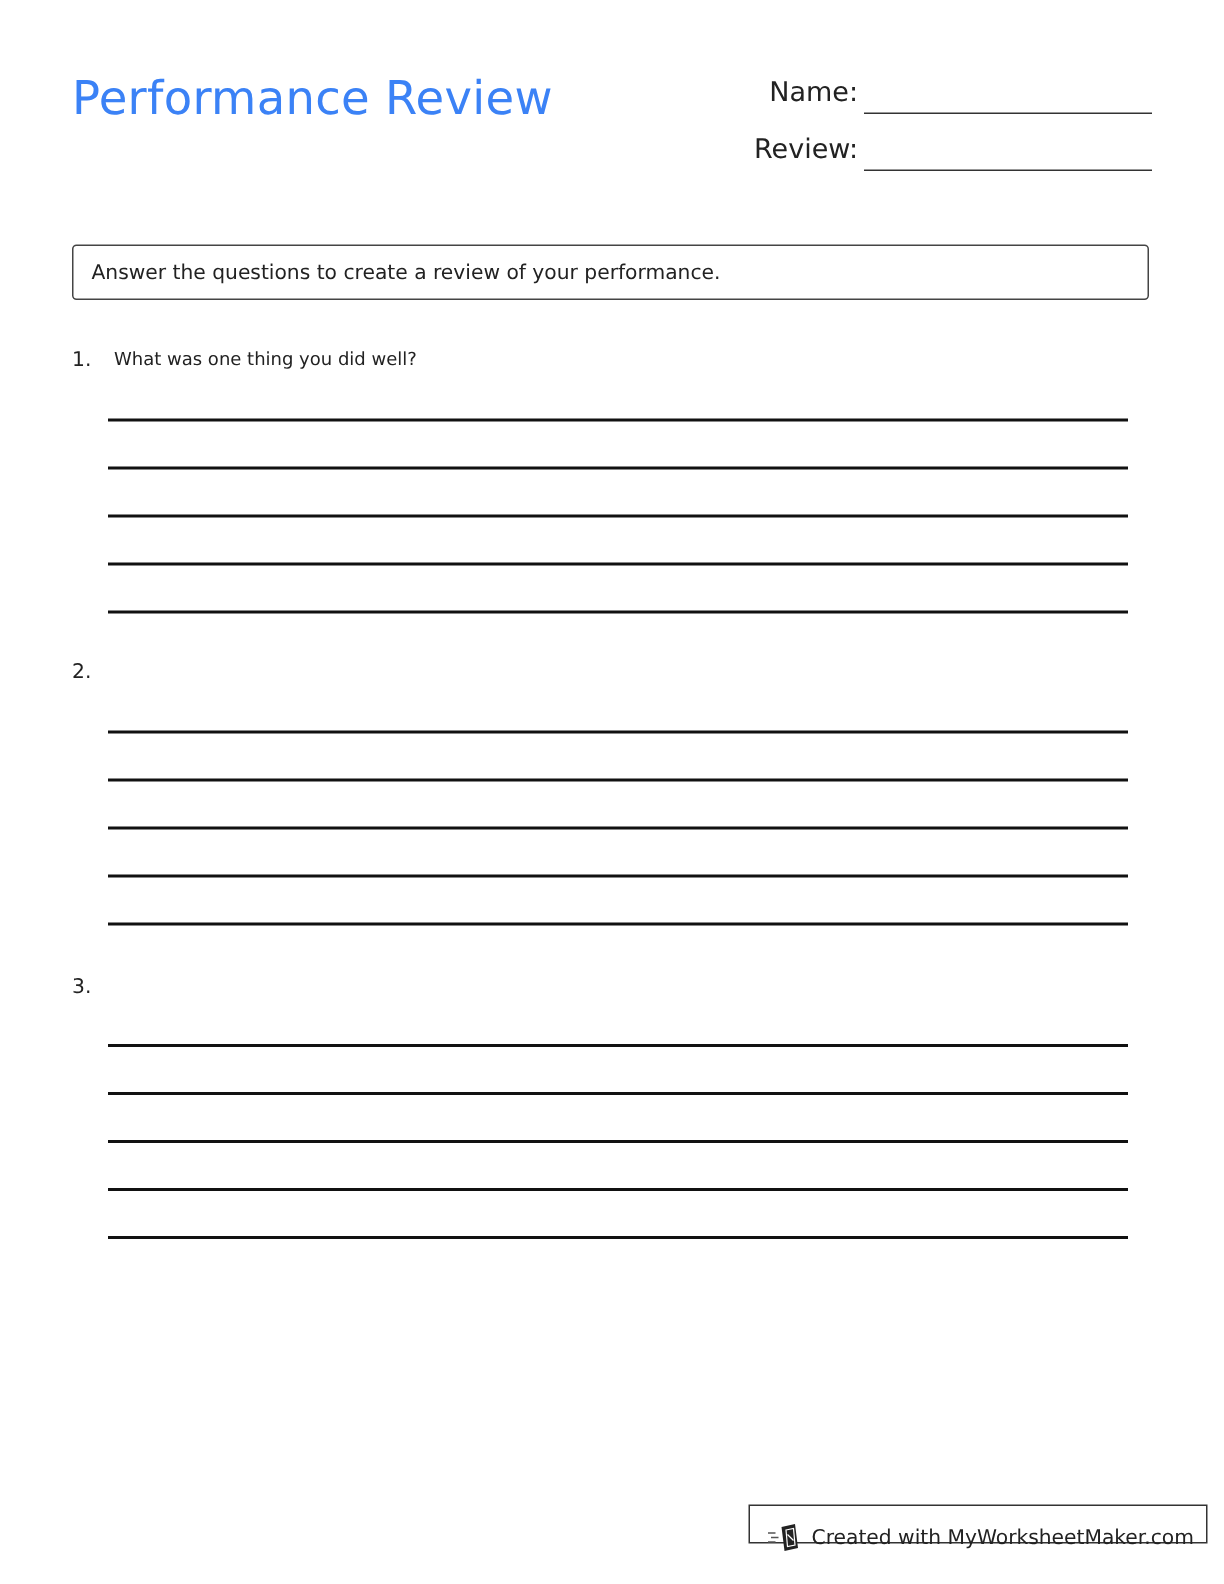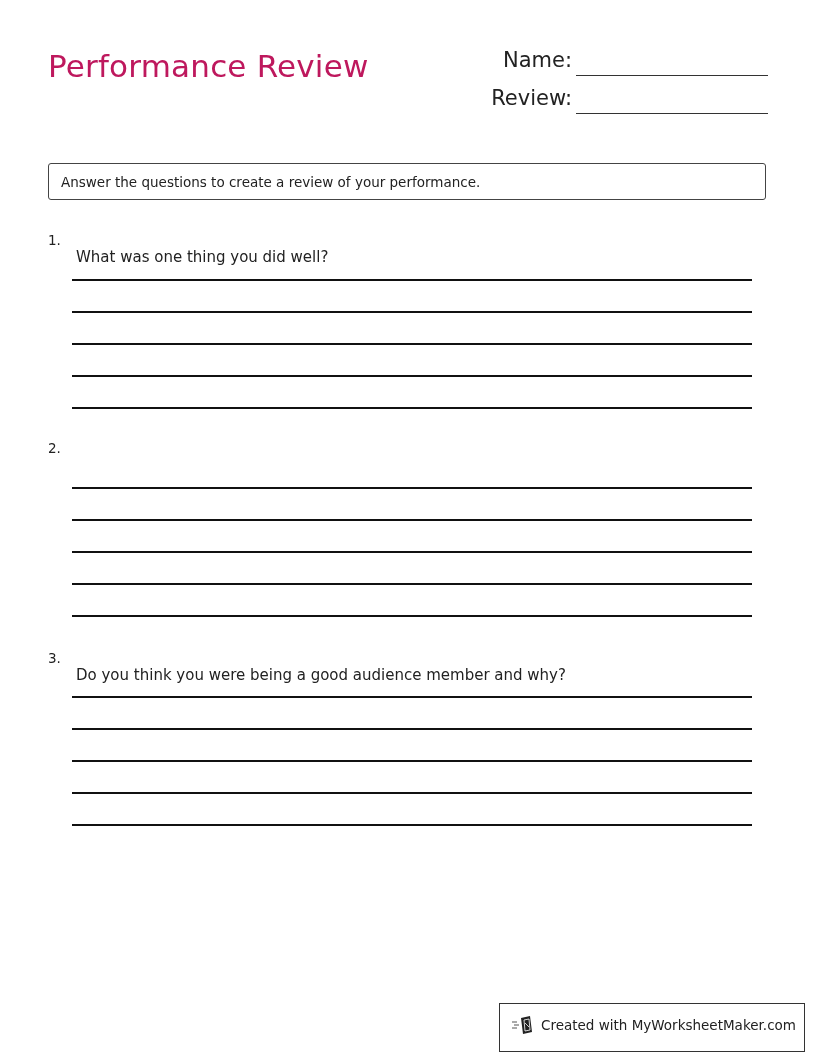--- a/index.html
+++ b/index.html
@@ -3,47 +3,47 @@
   <meta charset="utf-8">
   <style>
     html, body { margin: 0; padding: 0; background: #ffffff; }
     body {
       width: 816px; height: 1056px; position: relative; overflow: hidden;
       font-family: "DejaVu Sans", "Liberation Sans", sans-serif;
       color: #222;
     }
     .title {
       position: absolute; left: 48px; top: 48px;
-      font-size: 31px; font-weight: normal; color: #be185d; letter-spacing: 0.2px;
+      font-size: 31px; font-weight: normal; color: #3b82f6; letter-spacing: 0.2px;
     }
     .field-row { position: absolute; left: 470px; width: 298px; height: 30px; }
     .field-row .lbl {
       position: absolute; right: 196px; bottom: 6px;
-      font-size: 21px; color: #222; white-space: nowrap;
+      font-size: 18px; color: #222; white-space: nowrap;
     }
     .field-row .line {
       position: absolute; left: 106px; right: 0; bottom: 2px;
       border-bottom: 1.5px solid #333;
     }
     .instructions {
       position: absolute; left: 48px; top: 163px; width: 718px; height: 37px;
       border: 1.5px solid #444; border-radius: 3px; box-sizing: border-box; padding-left: 43px;
     }
     .instructions span {
       position: absolute; left: 12px; top: 10px; font-size: 13.5px; color: #222;
     }
     .question { position: absolute; left: 48px; width: 720px; }
     .q-num { position: absolute; left: 0; top: 0; font-size: 13.5px; color: #222; }
-    .q-text { position: absolute; left: 28px; top: 16px; font-size: 15px; color: #222; white-space: nowrap; }
+    .q-text { position: absolute; left: 28px; top: 0; font-size: 12px; color: #222; white-space: nowrap; }
     .answer-line {
       position: absolute; left: 24px; width: 680px; height: 0;
       border-bottom: 2px solid #111;
     }
     .footer {
-      position: absolute; left: 499px; top: 1003px; width: 306px; height: 49px;
+      position: absolute; left: 499px; top: 1003px; width: 306px; height: 26px;
       border: 1.5px solid #333; box-sizing: border-box;
     }
     .footer .logo { position: absolute; left: 12px; top: 11px; width: 24px; height: 20px; }
     .footer .ftext { position: absolute; left: 41px; top: 13px; font-size: 13.5px; color: #222; white-space: nowrap; }
   </style>
 </head>
 <body>
 
 <div class="title">Performance Review</div>
 
@@ -74,21 +74,20 @@
   <span class="q-num">2.</span>
   <div class="answer-line" style="top:47px;"></div>
   <div class="answer-line" style="top:79px;"></div>
   <div class="answer-line" style="top:111px;"></div>
   <div class="answer-line" style="top:143px;"></div>
   <div class="answer-line" style="top:175px;"></div>
 </div>
 
 <div class="question" style="top:650px; height:180px;">
   <span class="q-num">3.</span>
-  <span class="q-text">Do you think you were being a good audience member and why?</span>
   <div class="answer-line" style="top:46px;"></div>
   <div class="answer-line" style="top:78px;"></div>
   <div class="answer-line" style="top:110px;"></div>
   <div class="answer-line" style="top:142px;"></div>
   <div class="answer-line" style="top:174px;"></div>
 </div>
 
 <div class="footer">
   <span class="logo">
     <svg width="24" height="20" viewBox="0 0 24 20">

